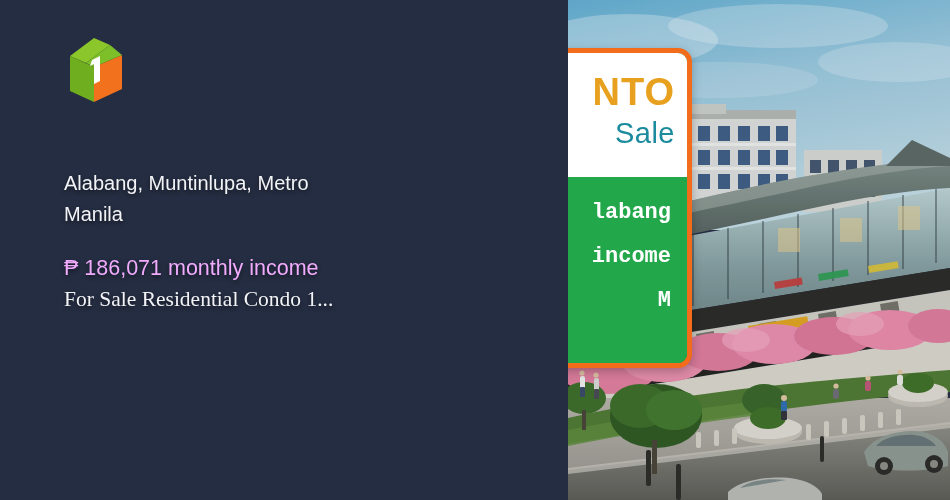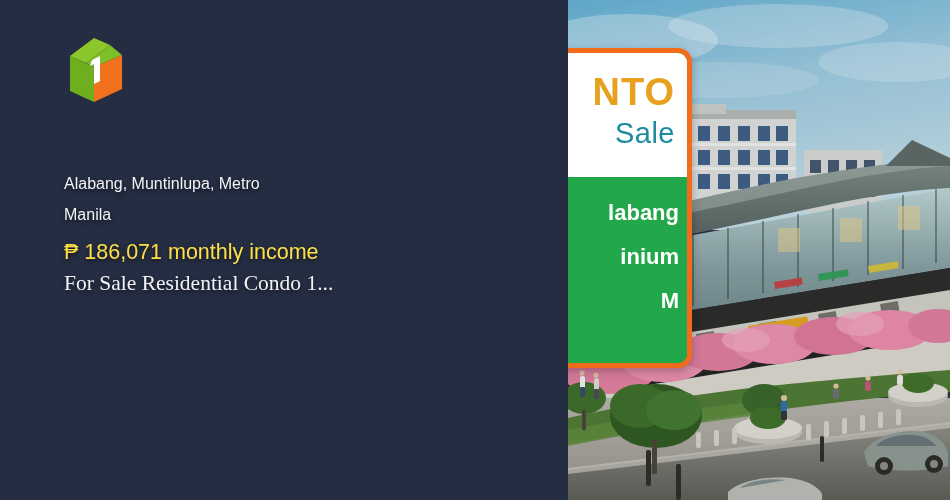--- a/index.html
+++ b/index.html
@@ -34,31 +34,31 @@
     font-size:33px;
     font-weight:bold;
     line-height:41px;
     color:#ffffff;
     letter-spacing:-0.2px;
     text-shadow:0 2px 4px rgba(0,0,0,.55);
     white-space:pre-line;
   }
   .location {
     margin-top:24px;
-    font-size:16px;
+    font-size:20px;
     line-height:31px;
     color:#f2f3f6;
     text-shadow:0 2px 4px rgba(0,0,0,.5);
     white-space:pre-line;
   }
   .price {
-    margin-top:7px;
+    margin-top:23px;
     font-size:21.5px;
     line-height:31px;
-    color:#fde047;
+    color:#f0abfc;
     text-shadow:0 2px 4px rgba(0,0,0,.5);
   }
   .subtitle {
     font-size:21.5px;
     line-height:31px;
     color:#f2f3f6;
     text-shadow:0 2px 4px rgba(0,0,0,.5);
     font-family:Liberation Serif, serif;
   }
 
@@ -99,22 +99,23 @@
   .sign-sub {
     font-size:29px;
     color:#1C8B9E;
     line-height:36px;
     letter-spacing:0.5px;
   }
   .sign-green {
     background:#22A council;
     background:#22A84A;
     height:191px;
-    padding:14px 8px 0 0;
+    padding:14px 16px 0 0;
     text-align:right;
+    font-family:Liberation Mono, monospace;
   }
   .sign-line {
     color:#ffffff;
     font-weight:bold;
     font-size:22px;
     line-height:44px;
     white-space:nowrap;
   }
 </style>
 </head>
@@ -411,19 +412,19 @@
       </svg>
     </div>
 
     <div class="sign">
       <div class="sign-white">
         <div class="sign-brand">NTO</div>
         <div class="sign-sub">Sale</div>
       </div>
       <div class="sign-green">
         <div class="sign-line">labang</div>
-        <div class="sign-line">inium</div>
+        <div class="sign-line">income</div>
         <div class="sign-line">M</div>
       </div>
     </div>
 
   </div>
 </div>
 
 </body></html>

